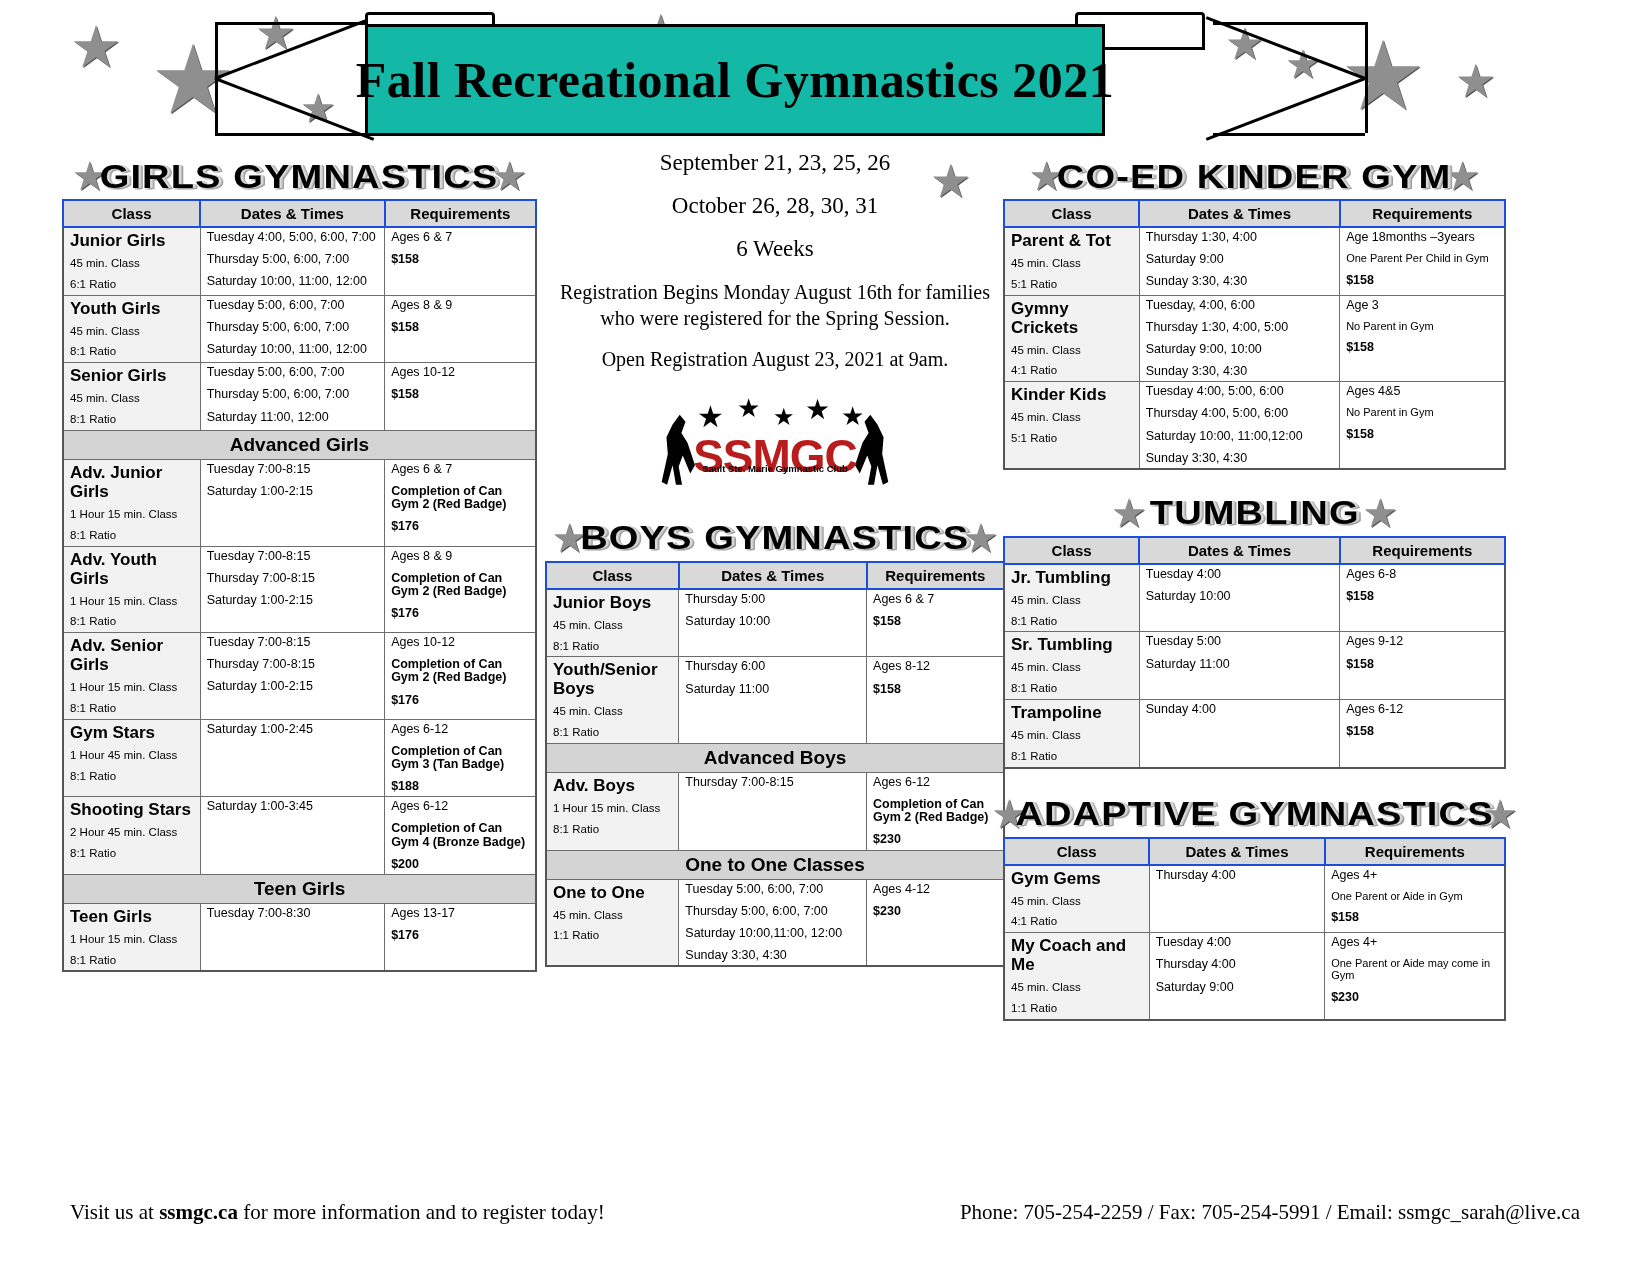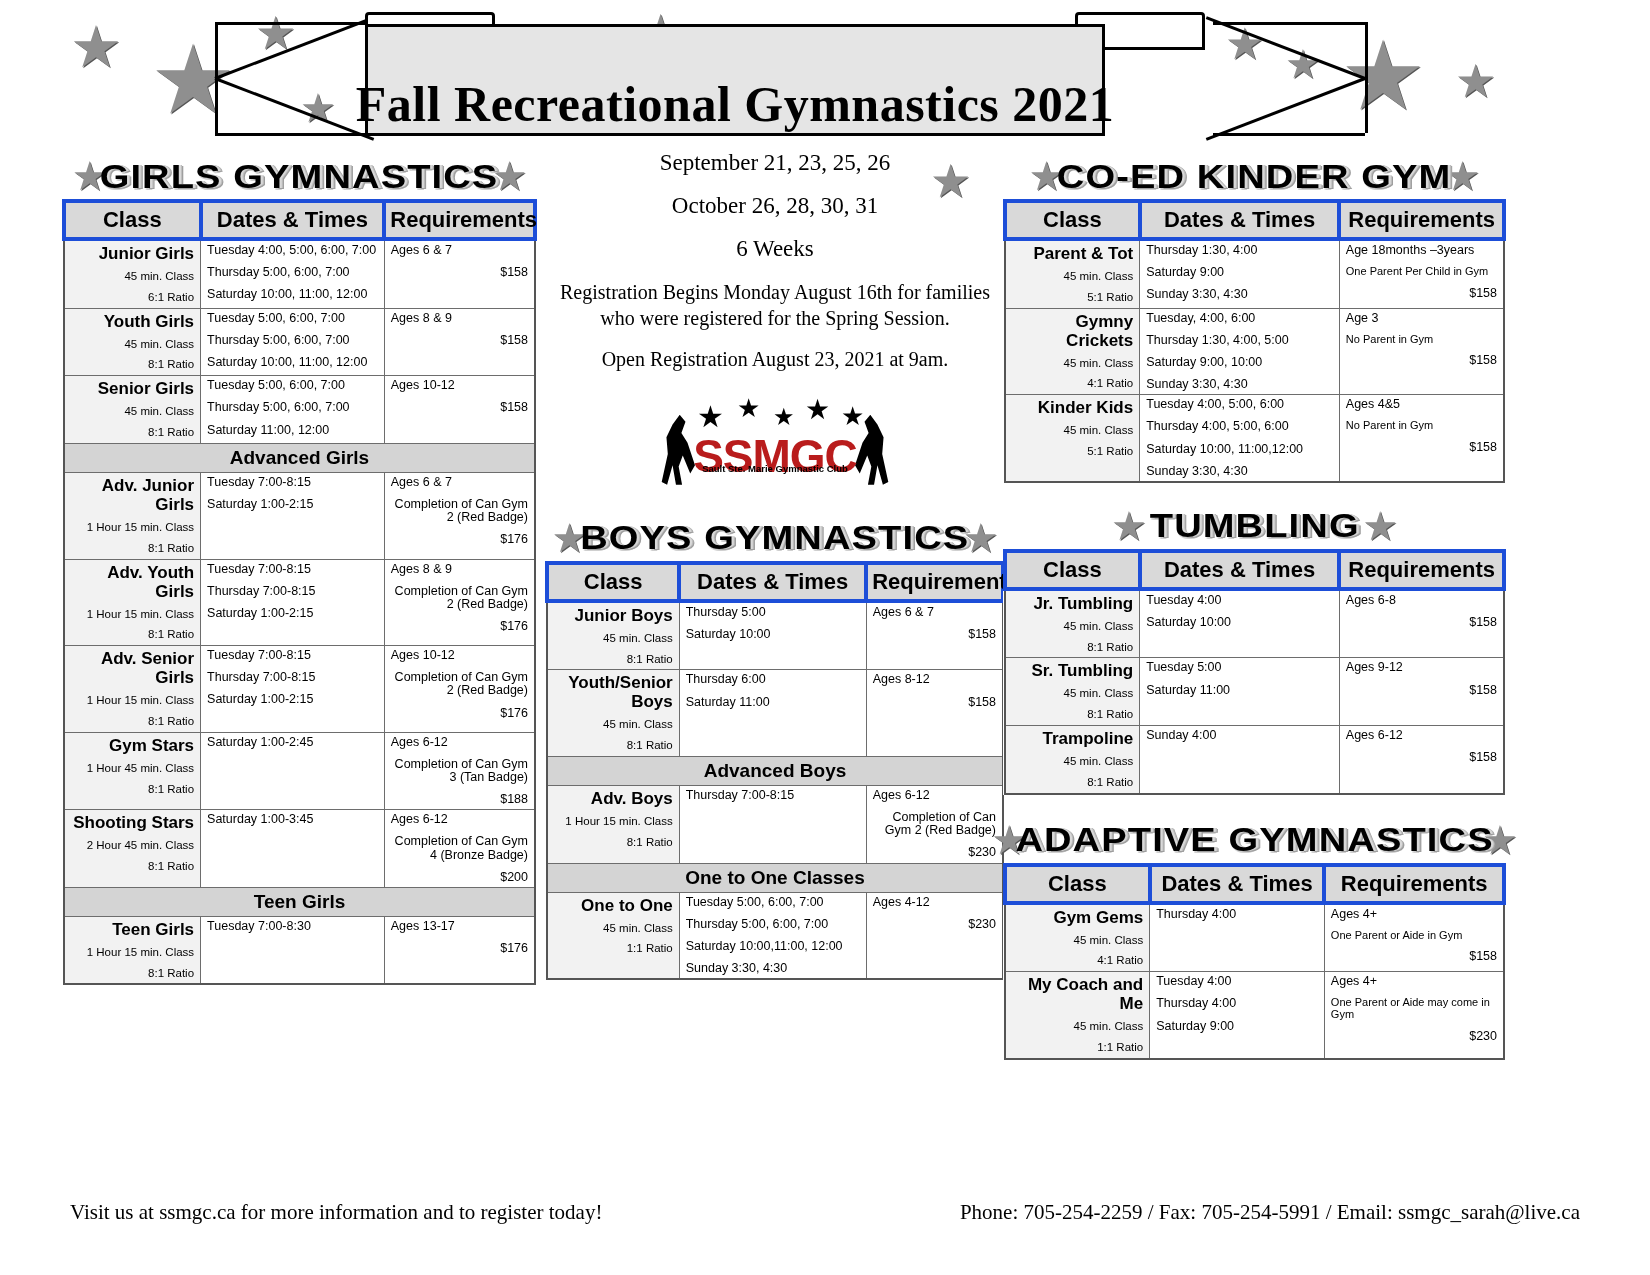--- a/index.html
+++ b/index.html
@@ -20,22 +20,22 @@
     color:#8f8f8f;
     line-height:1;
     pointer-events:none;
     text-shadow:1px 1px 0 #555;
   }
 
   
   #banner-zone { position:absolute; left:0; top:0; width:1650px; height:150px; }
   .banner-box {
     position:absolute; left:365px; top:24px; width:740px; height:112px;
-    border:3px solid #000; background:#e5e5e5; z-index:6;
-    display:flex; align-items:flex-end; justify-content:center;
+    border:3px solid #000; background:#14b8a6; z-index:6;
+    display:flex; align-items:center; justify-content:center;
   }
   .banner-title {
     font-family:"Liberation Serif", serif;
     font-weight:bold; font-size:50px; letter-spacing:.5px; white-space:nowrap;
   }
   .ribbon-tab {
     position:absolute; border:3px solid #000; background:#fff; z-index:5;
     border-radius:4px 4px 0 0;
   }
   .ribbon-line { position:absolute; border-top:3px solid #000; z-index:2; }
@@ -68,43 +68,43 @@
     table-layout:fixed;
   }
   table.sched th, table.sched td {
     border:1px solid #6d6d6d;
     vertical-align:top;
     padding:3px 6px;
   }
   table.sched thead th {
     background:#d9d9d9;
     text-align:center;
-    font-size:22px;
+    font-size:15px;
     font-weight:bold;
     padding:4px 4px;
-    border:4px solid #1d4ed8;
+    border:2px solid #1d4ed8;
   }
   .sub-head td {
     background:#d4d4d4;
     text-align:center;
     font-weight:bold;
     font-size:19px;
     padding:5px;
   }
   td.c-class {
     background:#f2f2f2;
-    text-align:right;
+    text-align:left;
     padding-top:5px;
   }
   td.c-class .nm { font-weight:bold; font-size:17px; line-height:1.12; display:block; }
   td.c-class .meta { font-size:11.5px; display:block; margin-top:7px; line-height:1.2; }
   td.c-times, td.c-req { background:#fff; font-size:12.5px; line-height:1.05;margin-left:44px; }
   td.c-times div, td.c-req div { margin-bottom:9px; }
   td.c-times div:last-child, td.c-req div:last-child { margin-bottom:0; }
-  .b { font-weight:normal;text-align:right; }
+  .b { font-weight:bold; }
   .sm { font-size:11px; }
 
   
   #col-left   { position:absolute; left:62px;   top:155px; width:475px; }
   #col-center { position:absolute; left:545px;  top:150px; width:460px; }
   #col-right  { position:absolute; left:1003px; top:155px; width:503px; }
 
   
   .center-info { text-align:center; font-family:"Liberation Serif", serif; }
   .center-info .line { font-size:23px; margin:0 0 17px 0; }

